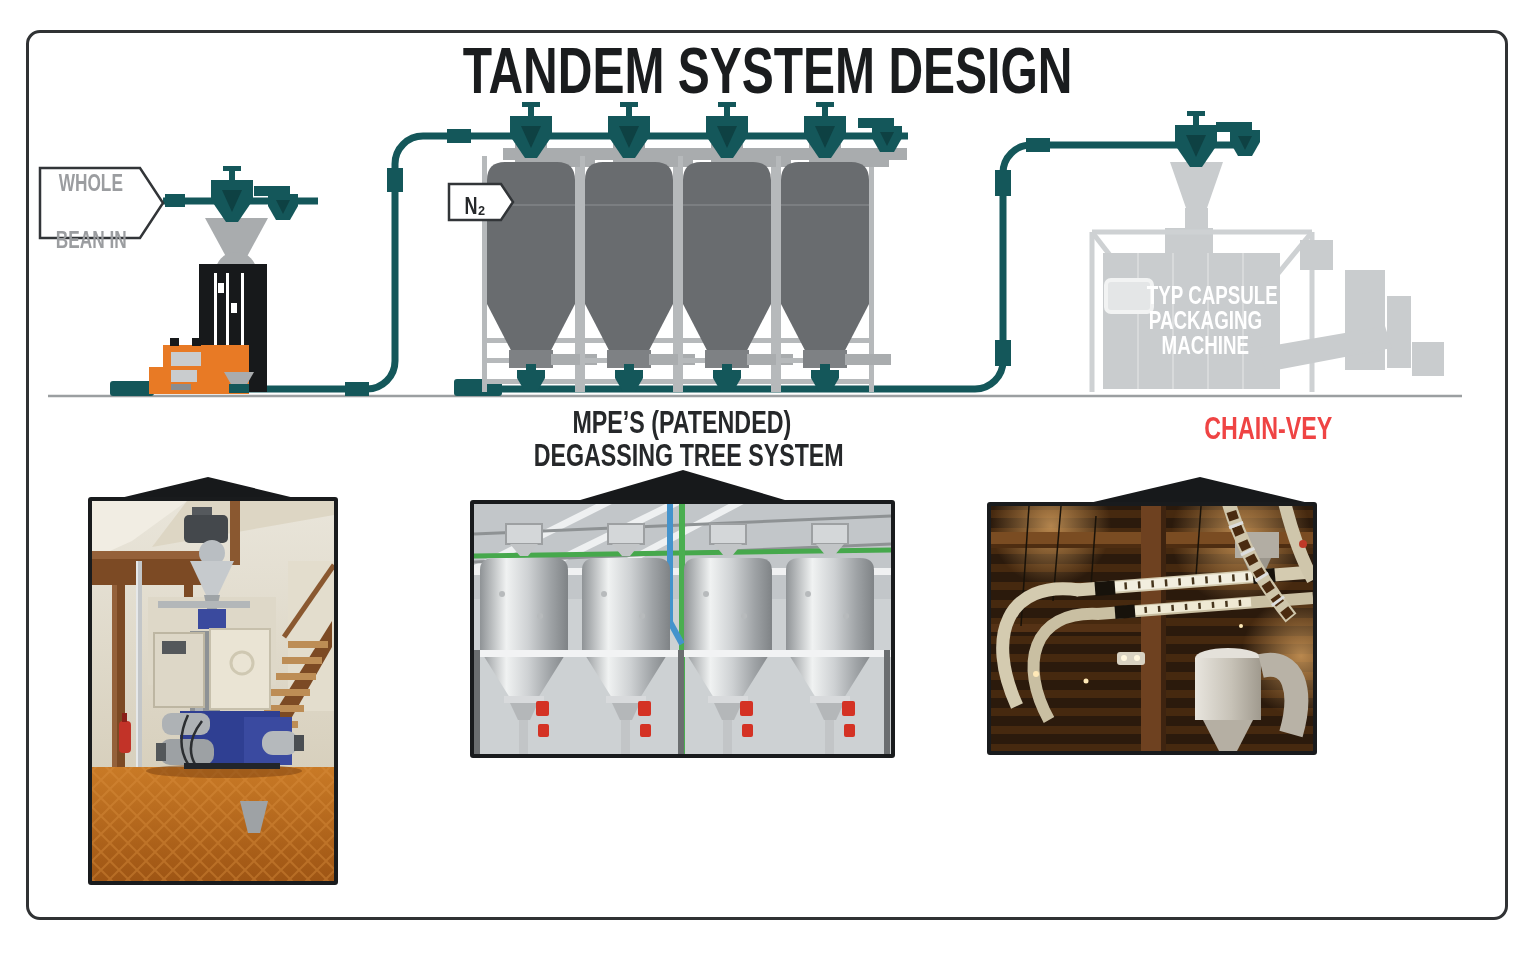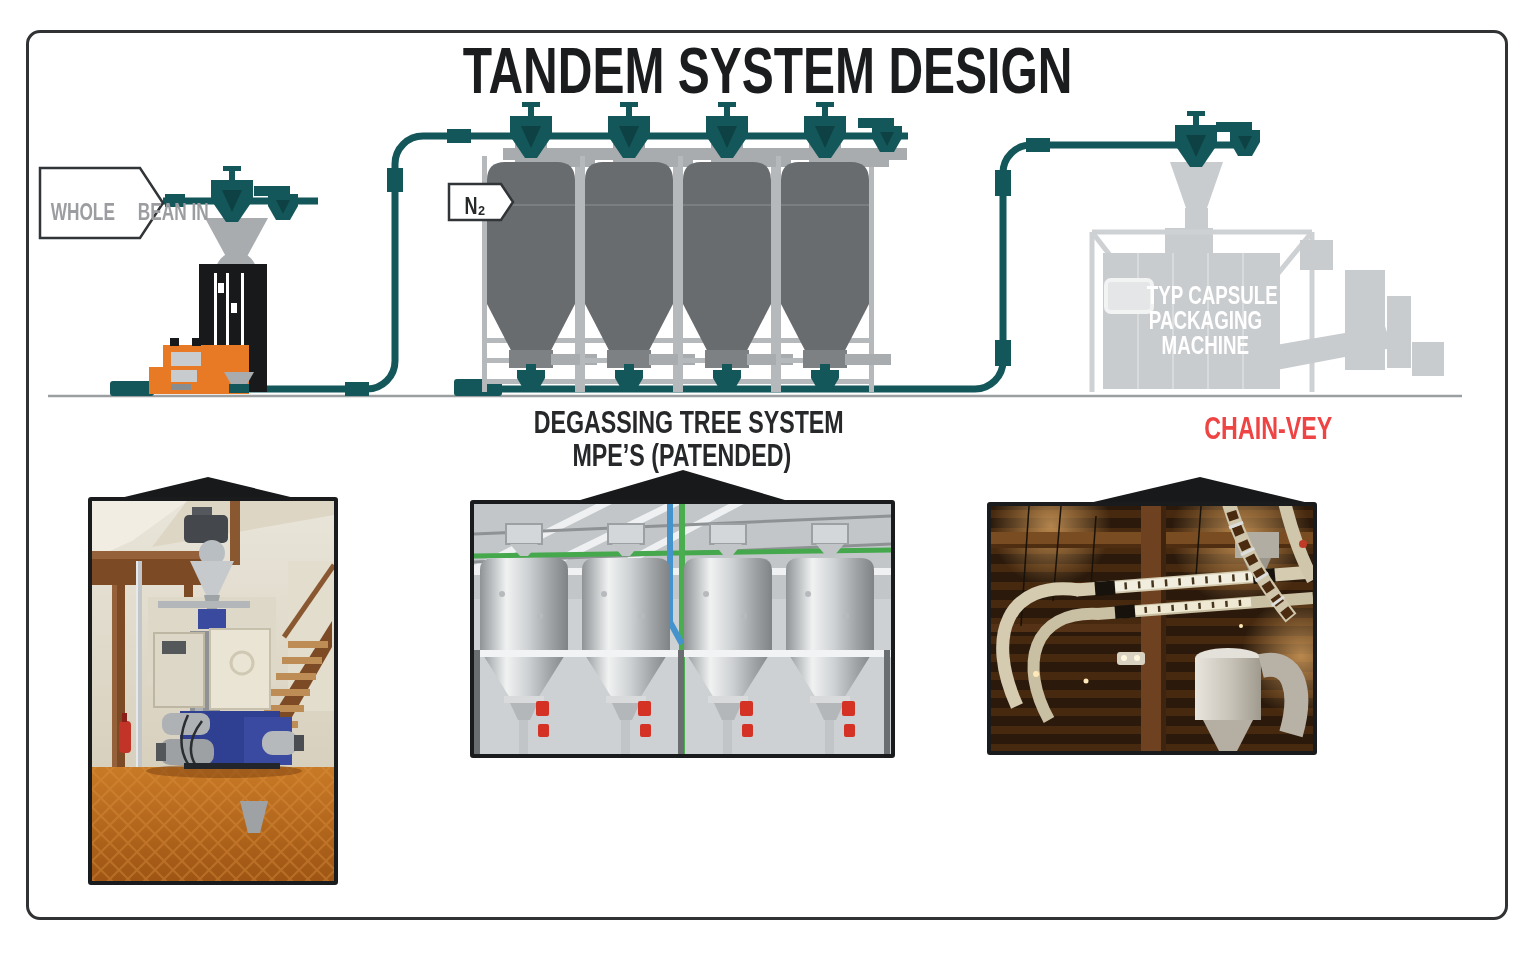--- a/index.html
+++ b/index.html
@@ -6,21 +6,21 @@
   .canvas{position:relative;width:1536px;height:955px;background:#fff;overflow:hidden;
           font-family:"Liberation Sans",sans-serif;}
   .frame{position:absolute;left:26px;top:30px;width:1476px;height:884px;
          border:3px solid #303234;border-radius:14px;}
   .cond{display:inline-block;transform:scaleX(.75);transform-origin:center;
         font-weight:bold;white-space:nowrap;}
   .title{position:absolute;top:34px;left:0;width:1536px;text-align:center;
          font-size:64px;color:#1a1c1e;}
   .overlay{position:absolute;left:0;top:0;}
   .lbl-wholebean{position:absolute;left:40px;top:170px;width:102px;height:84px;
-                 display:flex;flex-direction:row;justify-content:flex-start;align-items:center;
+                 display:flex;flex-direction:column;justify-content:space-between;align-items:center;
                  color:#9B9DA0;font-size:23px;line-height:27px;}
   .lbl-n2{position:absolute;left:449px;top:184px;width:52px;height:36px;
           display:flex;align-items:flex-end;justify-content:center;
           font-weight:bold;font-size:24px;color:#26282A;}
   .lbl-machine{position:absolute;left:1125px;top:283px;width:160px;text-align:center;
                color:#ffffff;font-size:25px;line-height:25px;}
   .section-label{position:absolute;text-align:center;font-size:31px;line-height:33px;}
   #lbl-grinder{left:58px;top:412px;width:300px;color:#26282A;}
   #lbl-degassing{left:482px;top:406px;width:400px;color:#26282A;}
   #lbl-chainvey{left:1054px;top:412px;width:300px;color:#ef4444;text-align:right;}
@@ -177,22 +177,22 @@
   </div>
   <div class="lbl-machine">
     <div><span class="cond">TYP CAPSULE</span></div>
     <div><span class="cond">PACKAGING</span></div>
     <div><span class="cond">MACHINE</span></div>
   </div>
 
   <div class="section-label" id="lbl-grinder">
   </div>
   <div class="section-label" id="lbl-degassing">
+    <div><span class="cond">MPE’S (PATENDED)</span></div>
     <div><span class="cond">DEGASSING TREE SYSTEM</span></div>
-    <div><span class="cond">MPE’S (PATENDED)</span></div>
   </div>
   <div class="section-label" id="lbl-chainvey">
     <div><span class="cond">CHAIN-VEY</span></div>
   </div>
 
   <div class="photo" id="photo-grinder">
     <svg width="242" height="380" viewBox="0 0 242 380">
       <defs>
         <linearGradient id="wallg" x1="0" y1="0" x2="0" y2="1">
           <stop offset="0" stop-color="#e9e5da"></stop>

